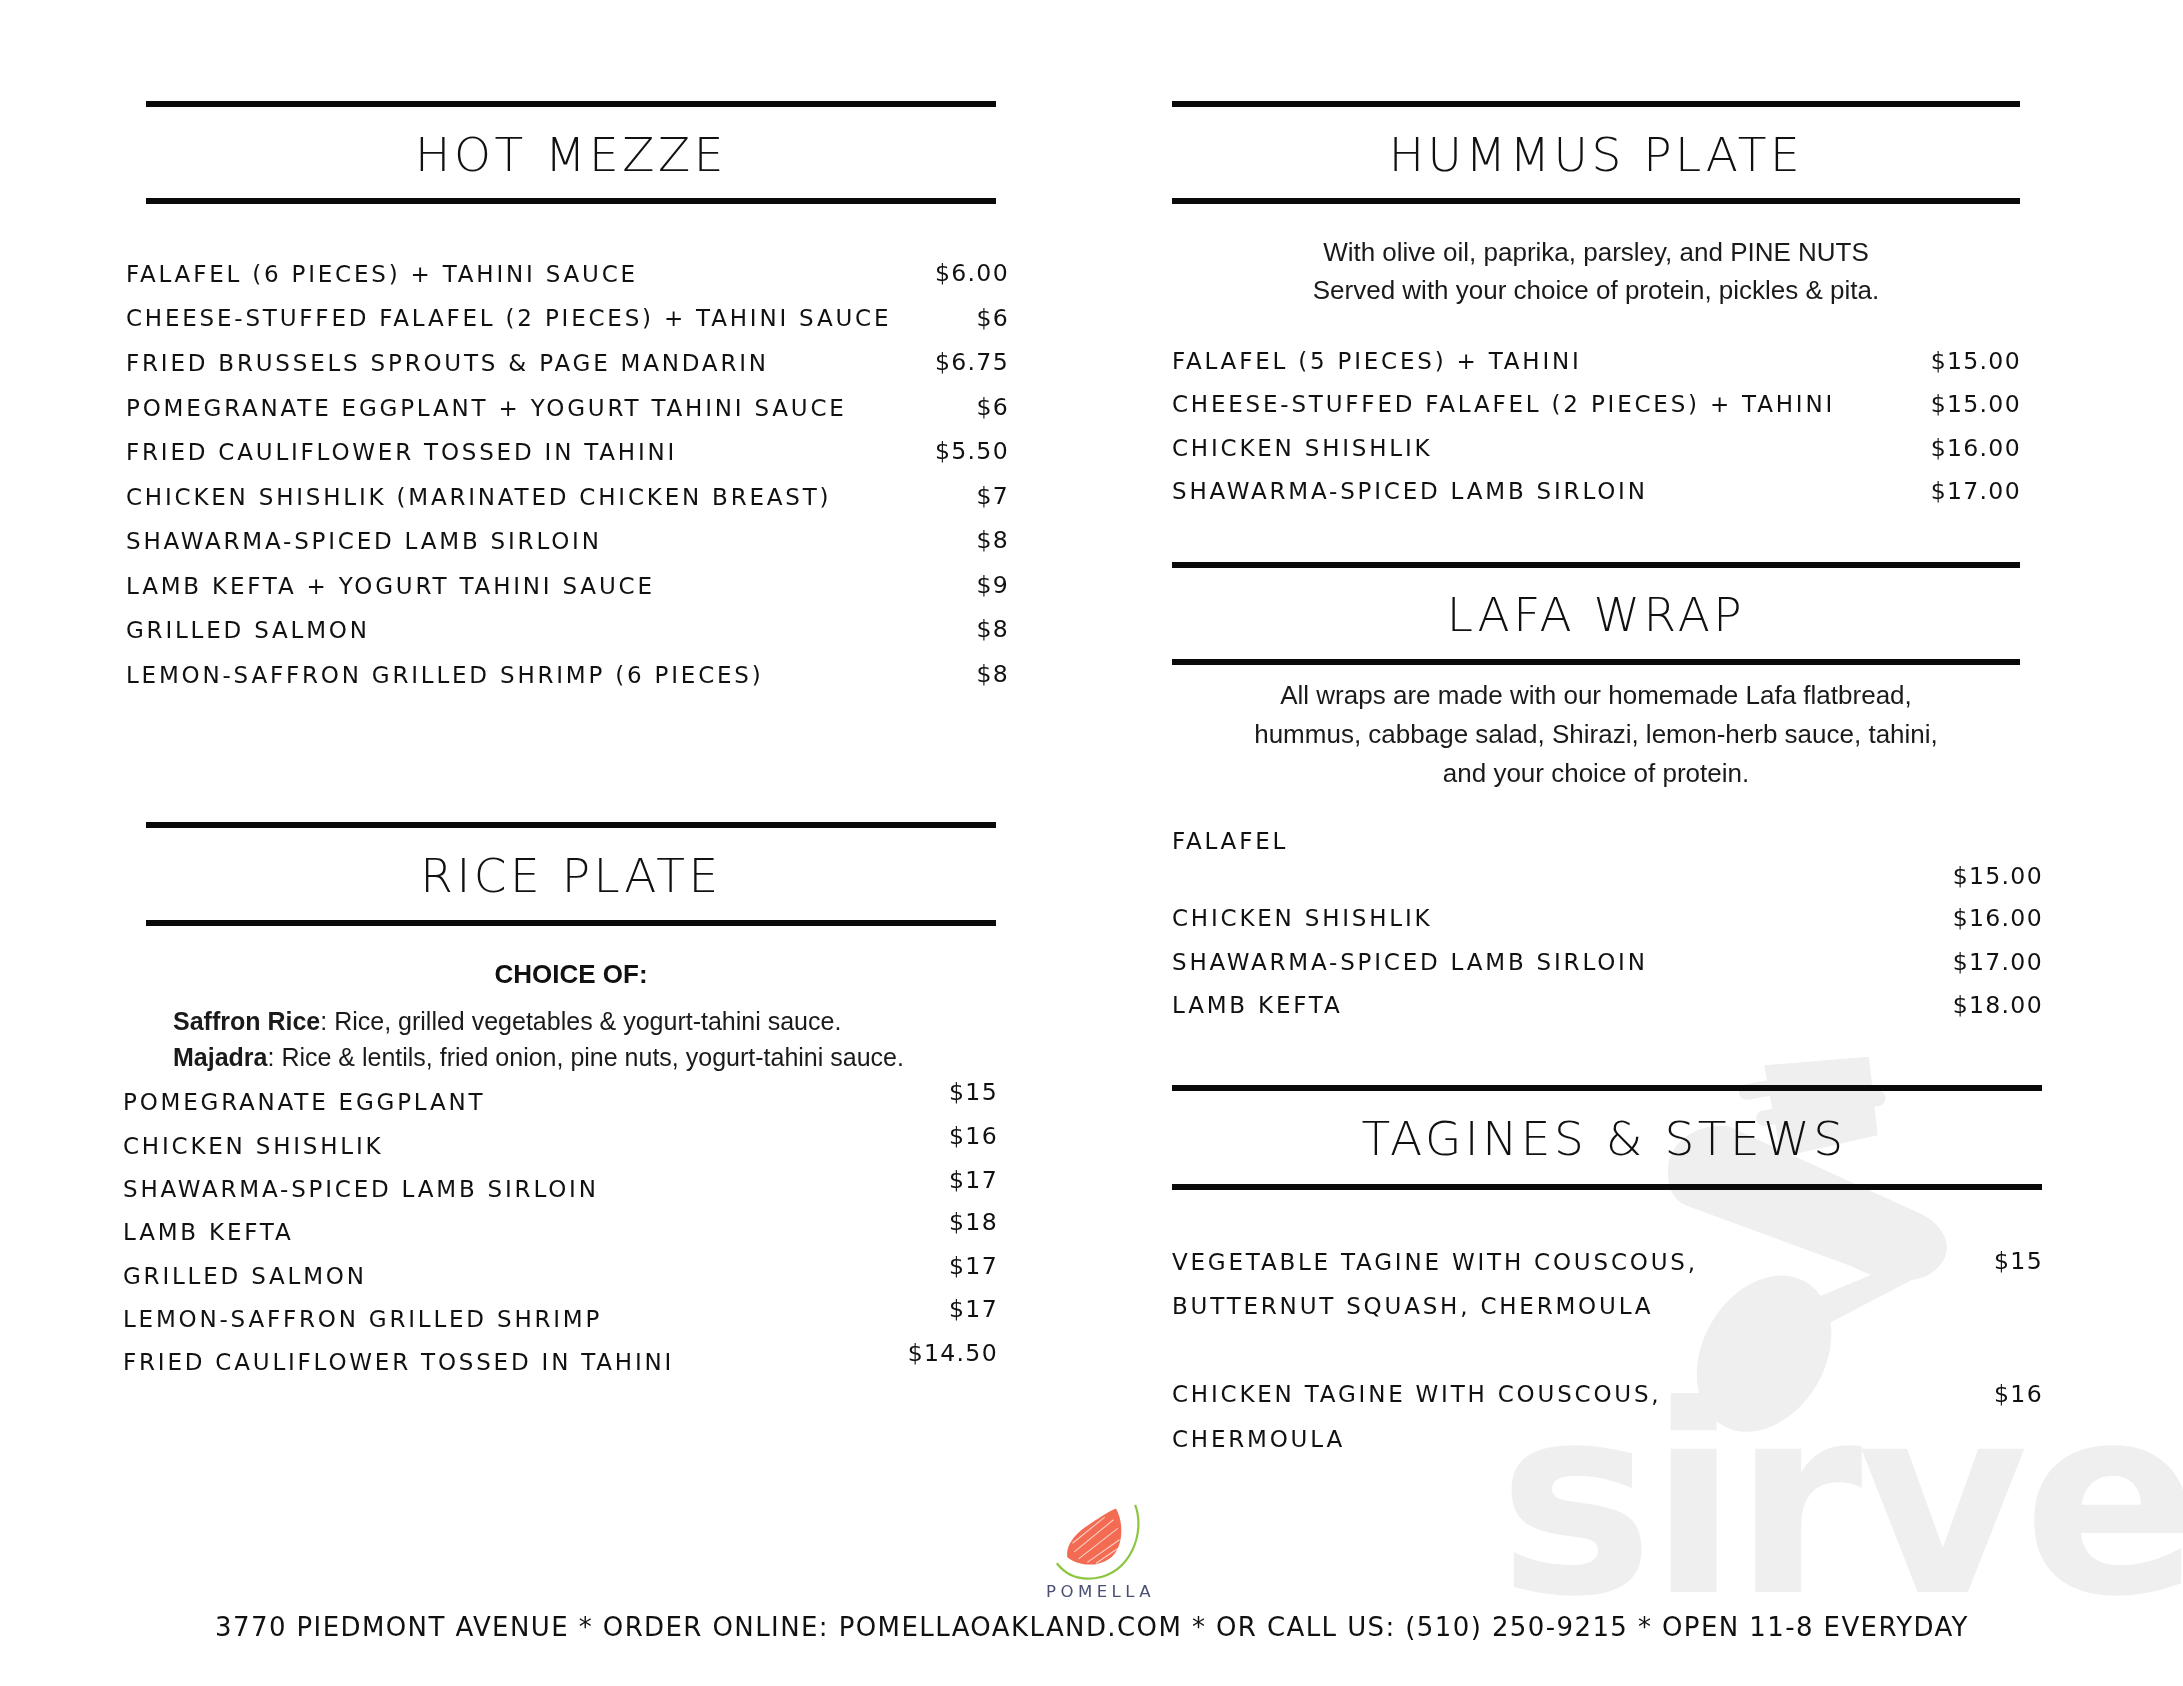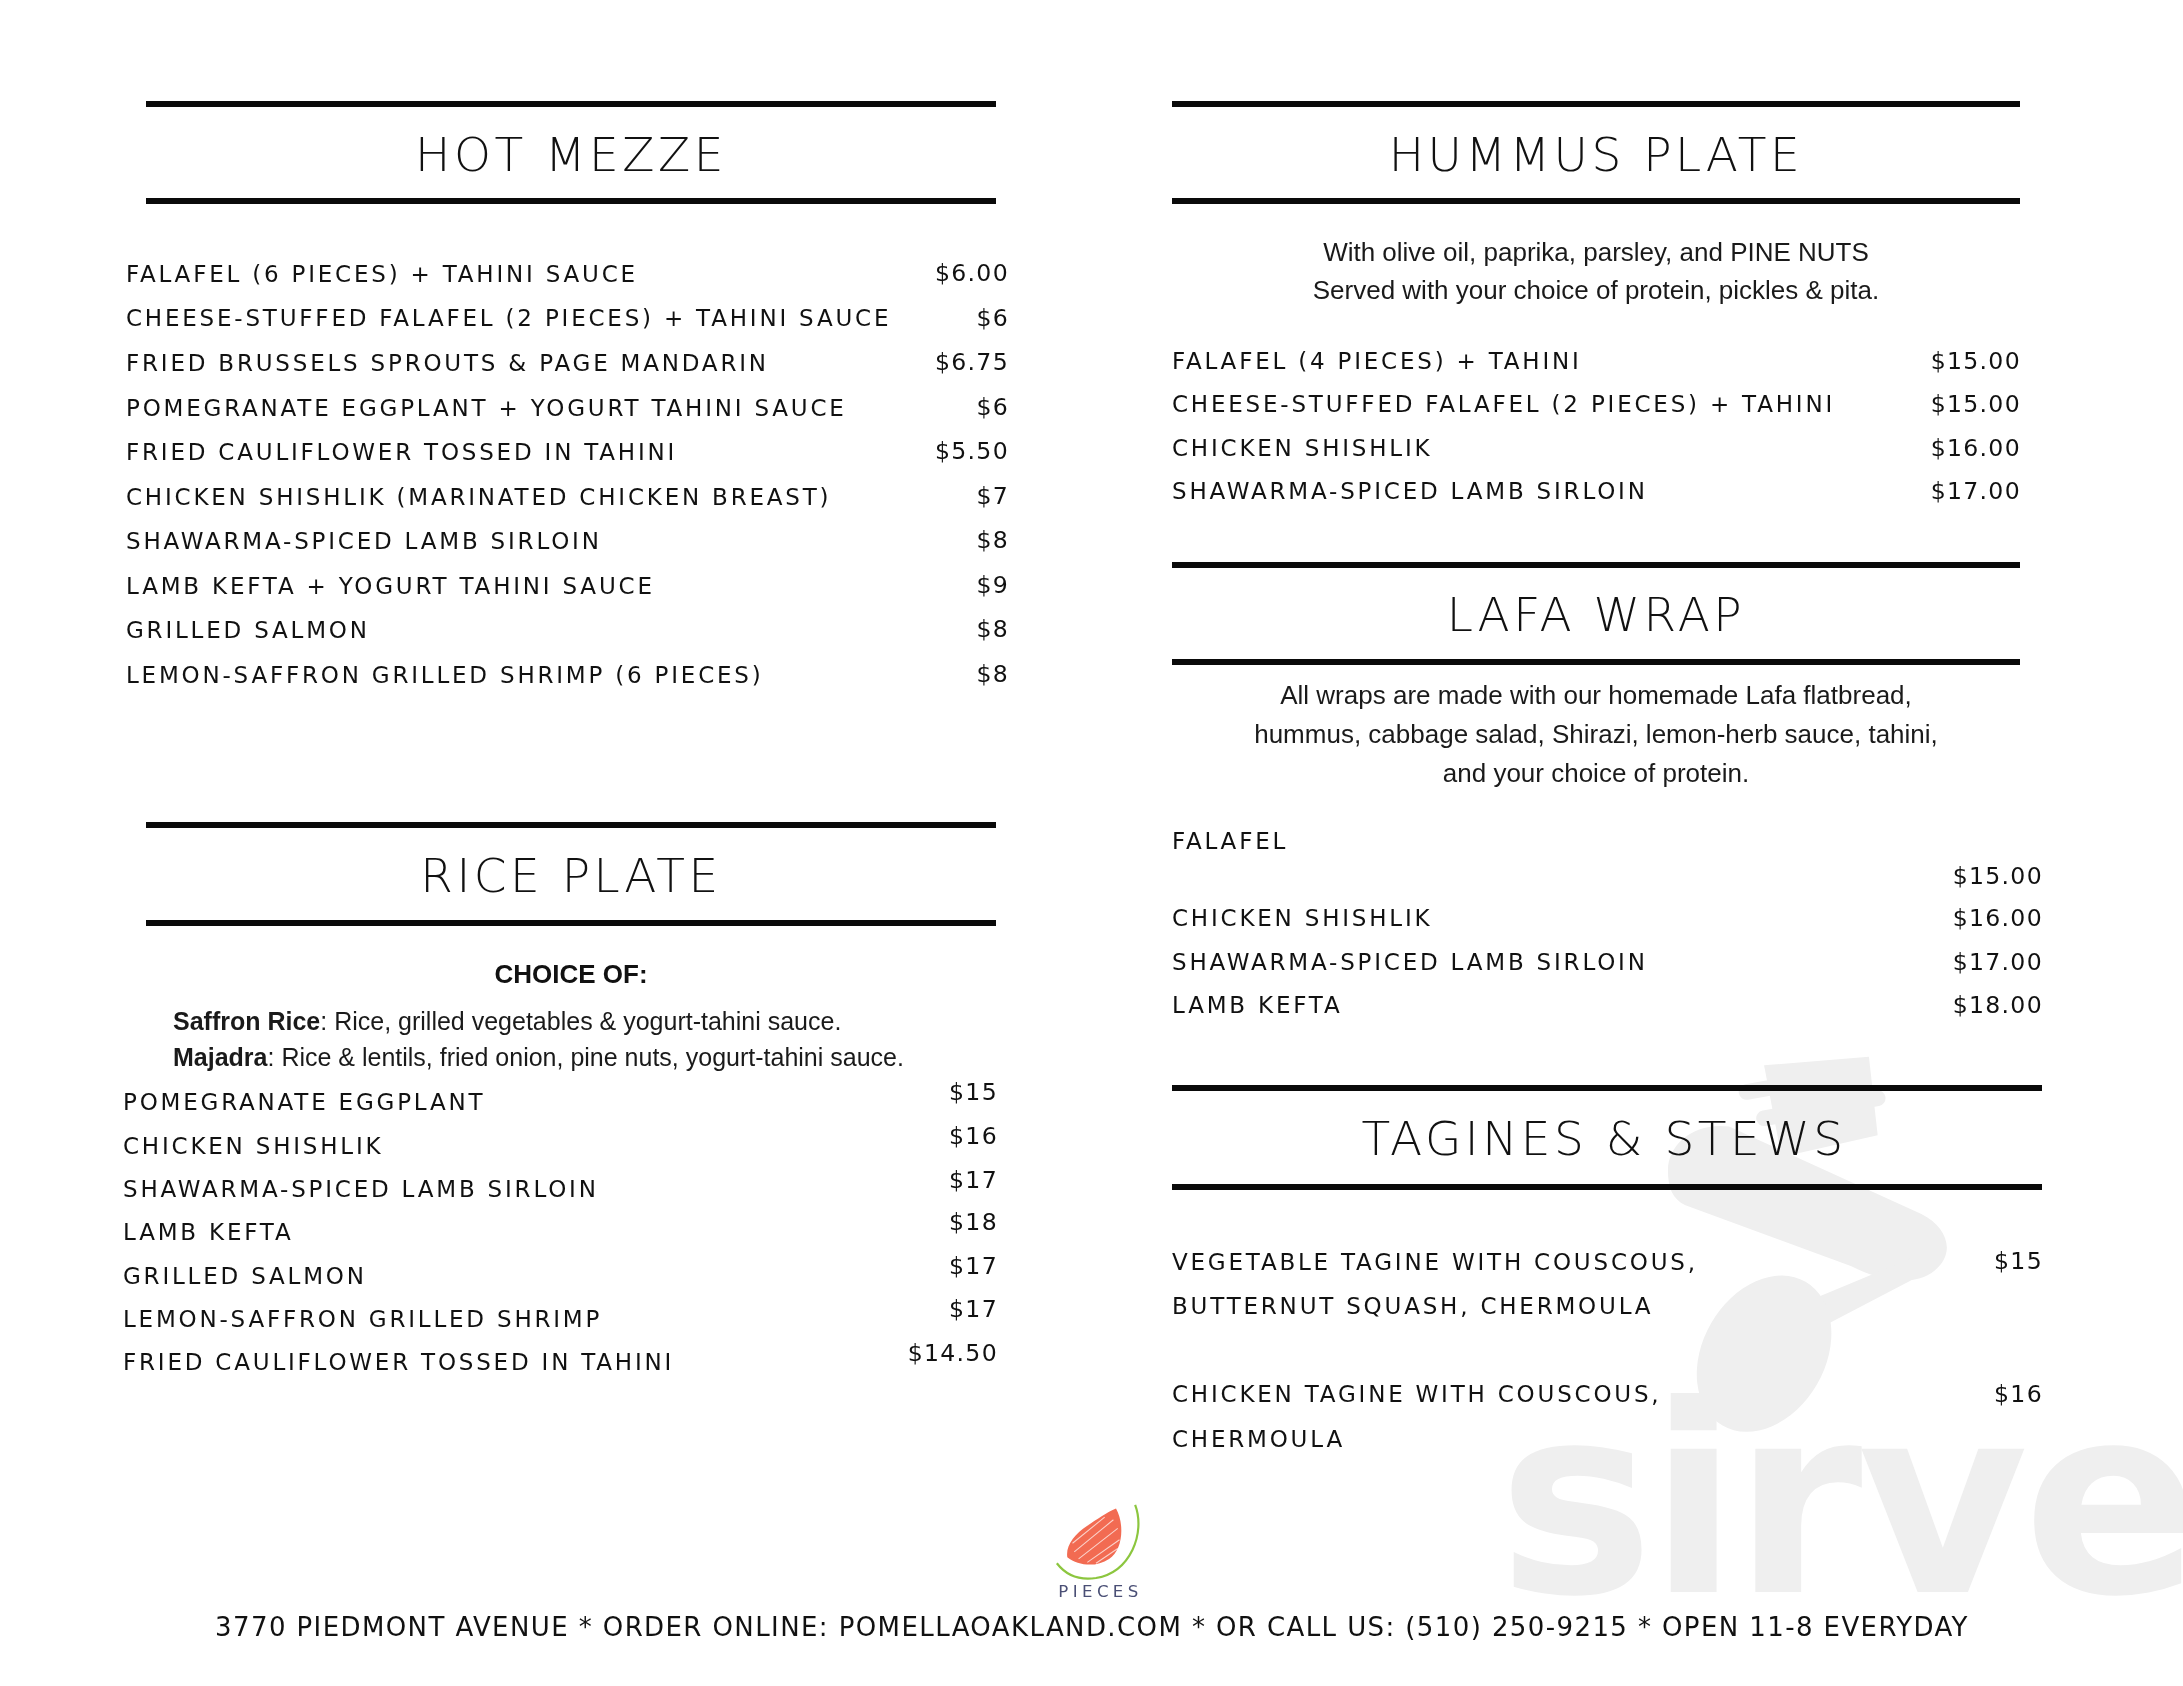--- a/index.html
+++ b/index.html
@@ -109,21 +109,21 @@
 </section>
 
 <section>
   <div class="rule" style="left:1172px;top:101px;width:848px;"></div>
   <div class="title" style="left:1172px;top:131px;width:848px;">HUMMUS PLATE</div>
   <div class="rule" style="left:1172px;top:198px;width:848px;"></div>
 
   <div class="desc" style="left:1172px;top:239px;width:848px;">With olive oil, paprika, parsley, and PINE NUTS</div>
   <div class="desc" style="left:1172px;top:277px;width:848px;">Served with your choice of protein, pickles &amp; pita.</div>
 
-  <div class="item" style="left:1172px;top:350px;">FALAFEL (4 PIECES) + TAHINI</div>
+  <div class="item" style="left:1172px;top:350px;">FALAFEL (5 PIECES) + TAHINI</div>
   <div class="price" style="right:163px;top:350px;">$15.00</div>
 
   <div class="item" style="left:1172px;top:393px;">CHEESE-STUFFED FALAFEL (2 PIECES) + TAHINI</div>
   <div class="price" style="right:163px;top:393px;">$15.00</div>
 
   <div class="item" style="left:1172px;top:437px;">CHICKEN SHISHLIK</div>
   <div class="price" style="right:163px;top:437px;">$16.00</div>
 
   <div class="item" style="left:1172px;top:480px;">SHAWARMA-SPICED LAMB SIRLOIN</div>
   <div class="price" style="right:163px;top:480px;">$17.00</div>
@@ -172,17 +172,17 @@
 
     <path d="M78 12 C 88 30, 86 60, 70 70 C 55 80, 35 78, 22 68 C 20 55, 30 42, 45 32 C 55 25, 68 16, 78 12 Z" fill="#f26b52"></path>
     <g stroke="#ffffff" stroke-width="1.2" opacity="0.7" fill="none">
       <path d="M30 62 L 75 25"></path>
       <path d="M35 70 L 80 35"></path>
       <path d="M45 74 L 82 48"></path>
       <path d="M28 52 L 65 22"></path>
       <path d="M55 75 L 80 58"></path>
     </g>
   </svg>
-  <div class="brand" style="left:1013px;top:1584px;width:175px;">PIECES</div>
+  <div class="brand" style="left:1013px;top:1584px;width:175px;">POMELLA</div>
 </div>
 
 <div class="footer" style="top:1614px;">3770 PIEDMONT AVENUE * ORDER ONLINE: POMELLAOAKLAND.COM * OR CALL US: (510) 250-9215 * OPEN 11-8 EVERYDAY</div>
 
 
 </body></html>

